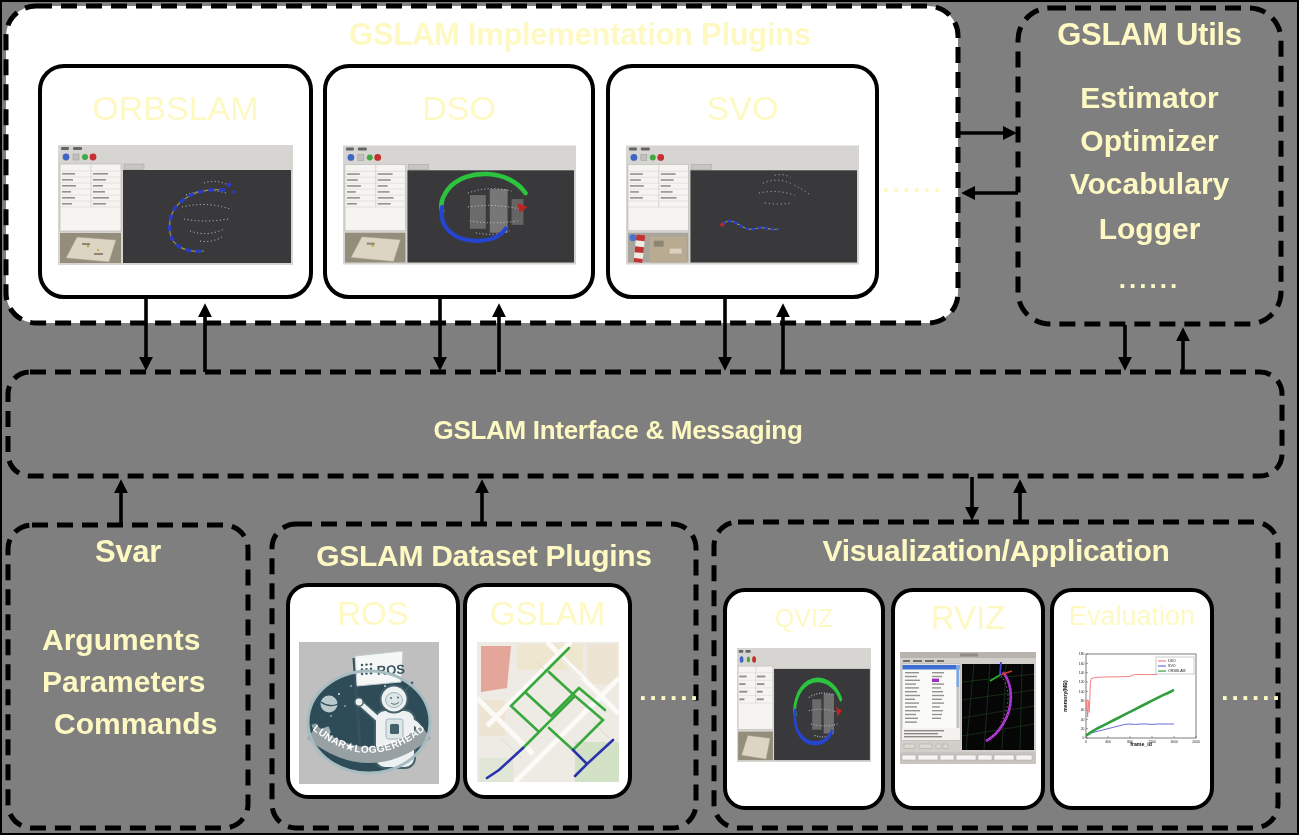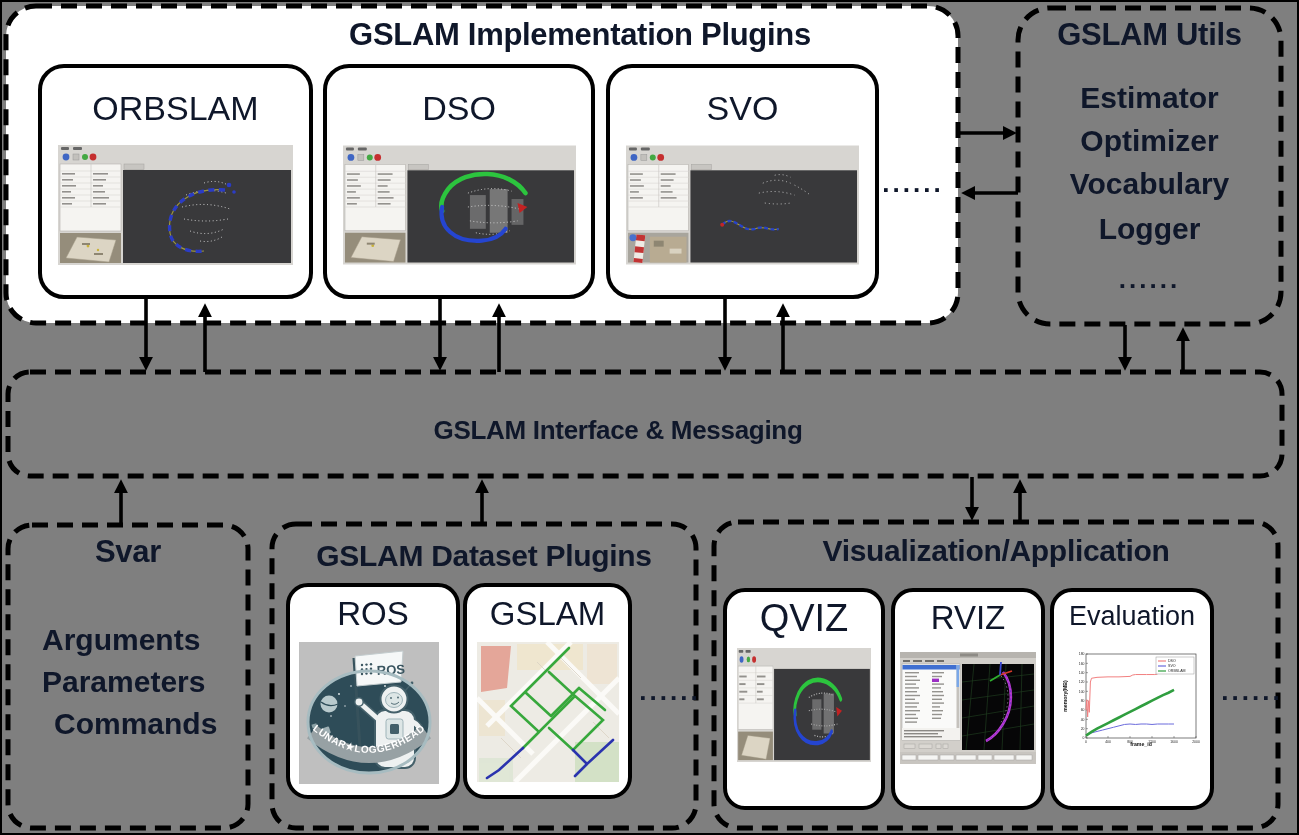--- a/index.html
+++ b/index.html
@@ -1,20 +1,20 @@
 <!DOCTYPE html>
 <html><head>
 <meta charset="utf-8">
 <title>GSLAM</title>
 <style>
   html,body{margin:0;padding:0;background:#555;}
   *{box-sizing:border-box;}
   #canvas{
     position:relative;width:1299px;height:835px;background:#7f7f7f;
-    font-family:"Liberation Sans",sans-serif;color:#0f172a;overflow:hidden;
+    font-family:"Liberation Sans",sans-serif;color:#fef9c3;overflow:hidden;
     box-shadow:inset 0 0 0 2px #000;
   }
   .abs{position:absolute;}
   .tc{text-align:center;}
   .title-lg{font-weight:700;font-size:30px;line-height:38px;letter-spacing:-0.3px;}
   .plugin-name{font-weight:400;font-size:34px;line-height:40px;}
   .items{font-weight:700;font-size:30px;line-height:43px;}
   .dots{font-weight:800;font-size:26px;letter-spacing:3px;line-height:30px;}
   svg{display:block;}
   svg text{font-family:"Liberation Sans",sans-serif;}
@@ -29,21 +29,21 @@
   #t-svar{left:8px;top:533px;width:240px;font-size:31px;}
   #t-datasets{left:272px;top:537px;width:424px;}
   #t-viz{left:714px;top:532px;width:564px;}
 
   
   #t-orbslam{left:40px;top:88px;width:271px;}
   #t-dso{left:325px;top:88px;width:268px;}
   #t-svo{left:608px;top:88px;width:269px;}
   #t-ros{left:288px;top:594px;width:170px;font-size:33px;}
   #t-kitti{left:465px;top:594px;width:165px;font-size:33px;}
-  #t-qviz{left:725px;top:598px;width:158px;font-size:38px;}
+  #t-qviz{left:725px;top:598px;width:158px;font-size:25px;}
   #t-rviz{left:893px;top:598px;width:150px;font-size:33px;}
   #t-eval{left:1052px;top:600px;width:160px;font-size:27px;line-height:32px;}
 
   
   .u-item{left:1018px;width:263px;}
   #u0{top:76px;} #u1{top:119px;} #u2{top:162px;} #u3{top:207px;}
   #d-utils{left:1018px;top:264px;width:263px;}
 
   
   .s-item{left:42px;width:200px;text-align:left;}

